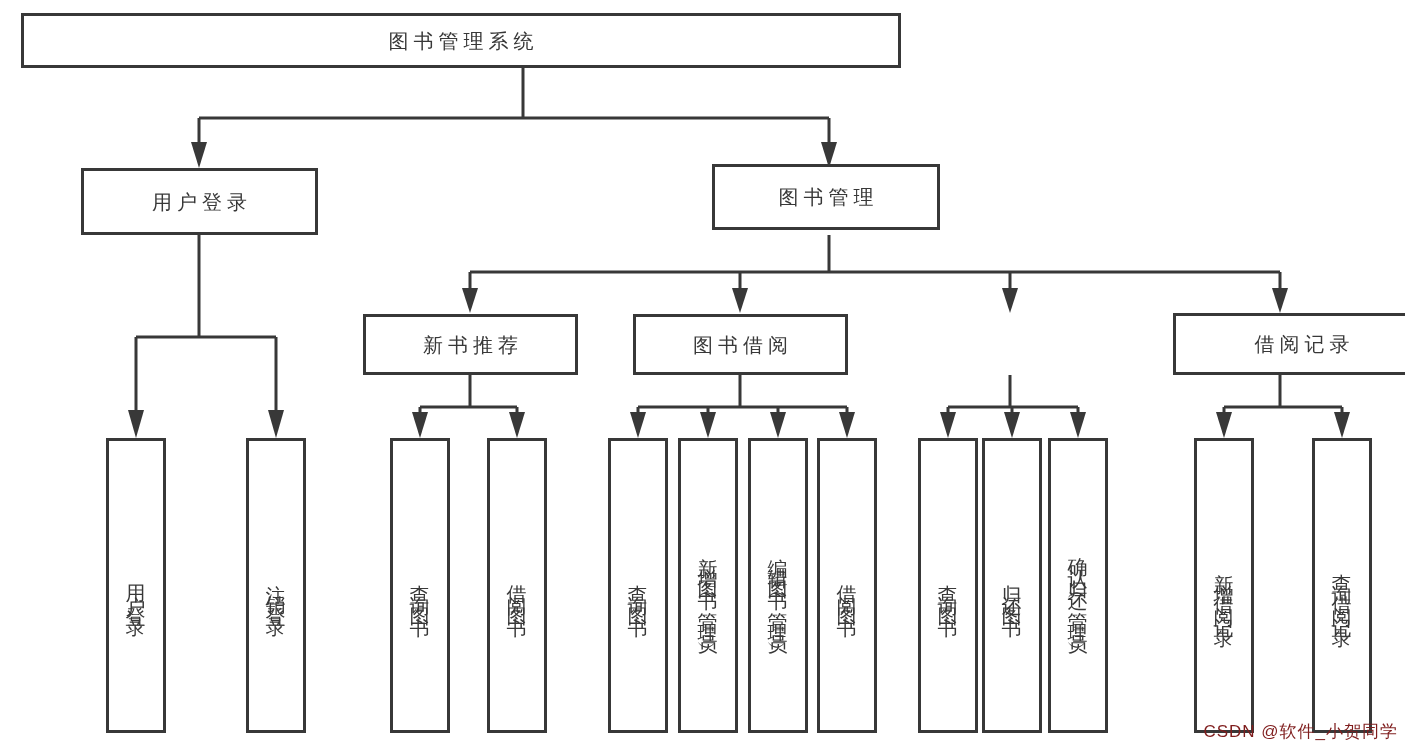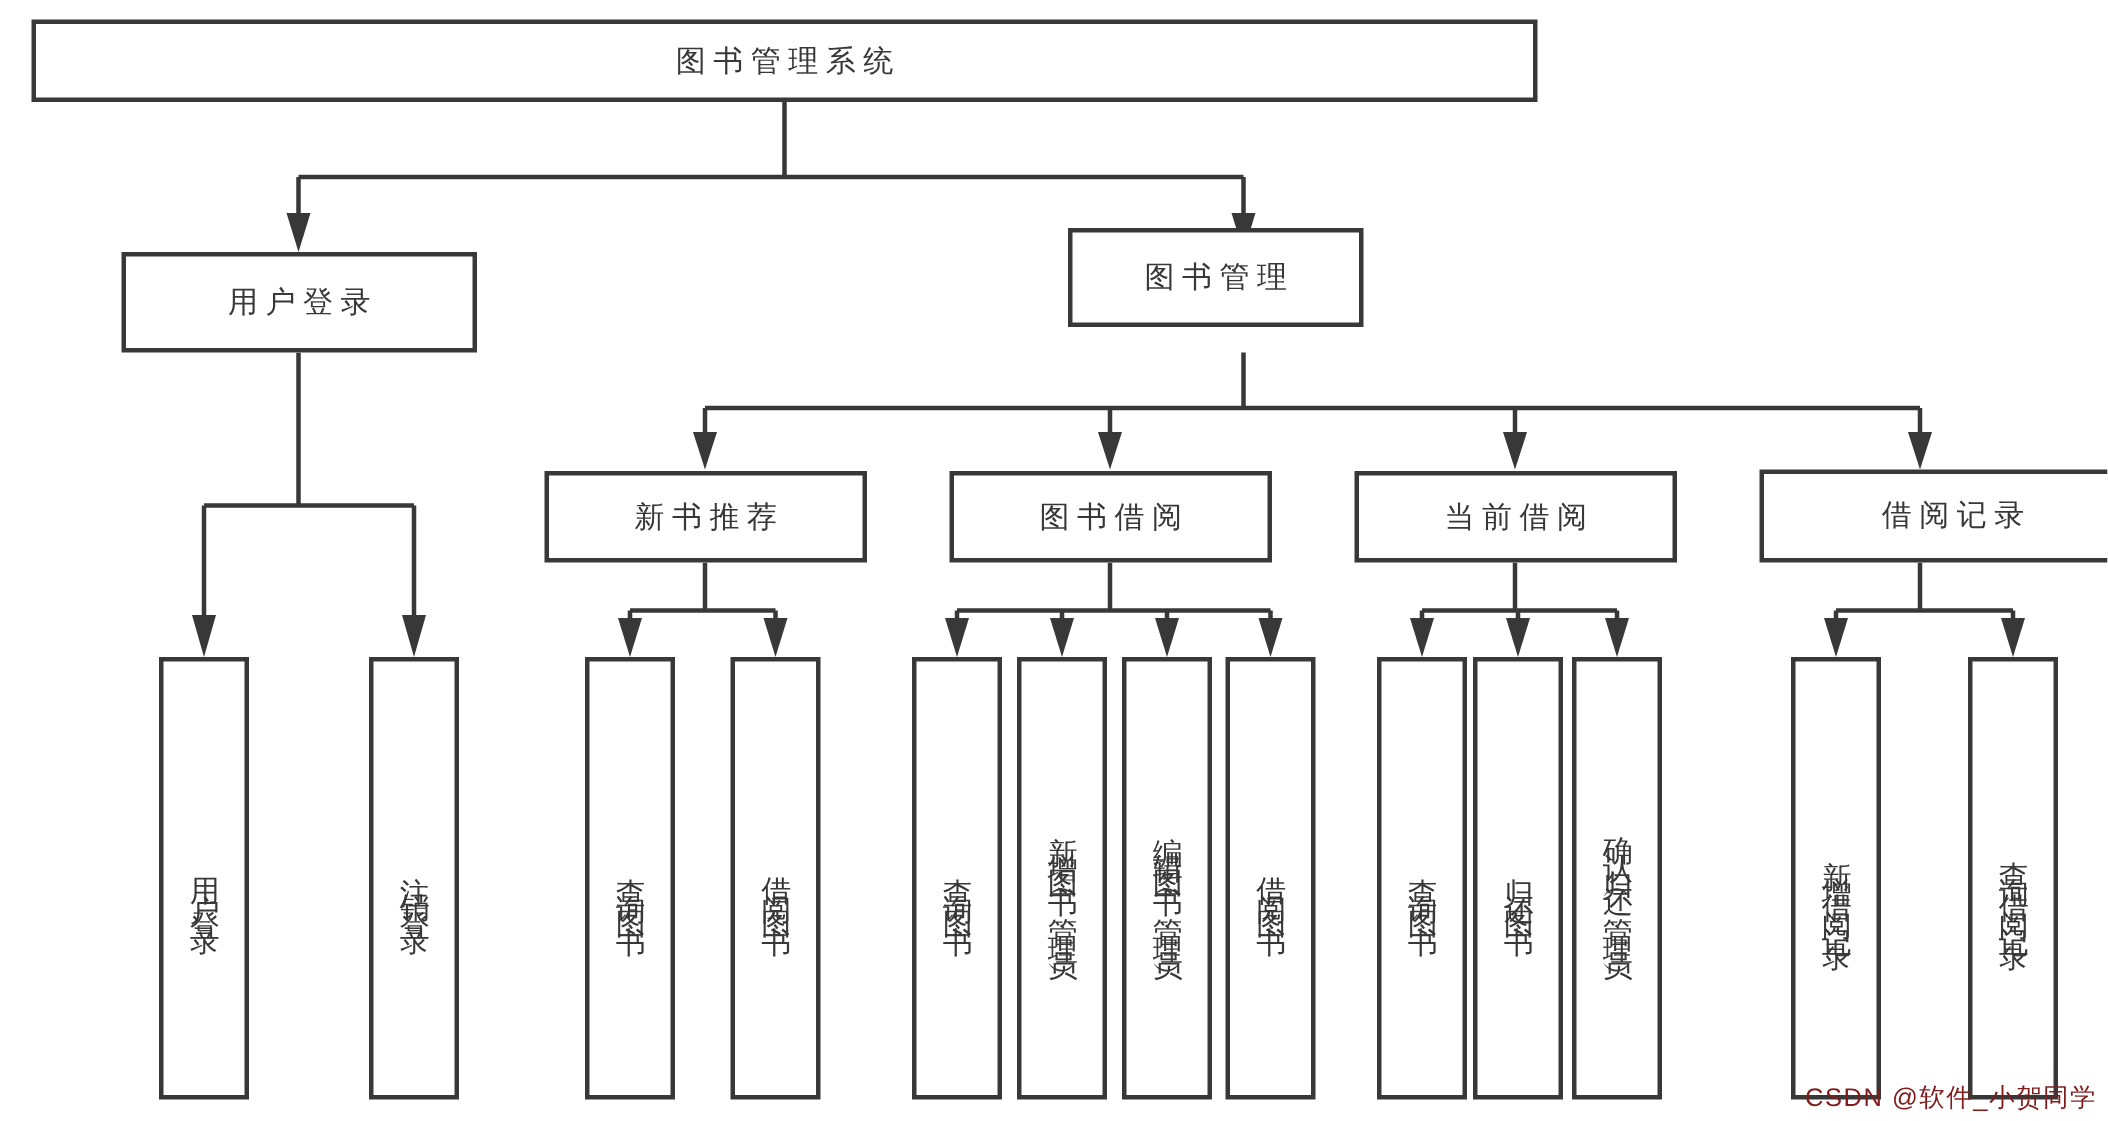--- a/index.html
+++ b/index.html
@@ -100,39 +100,36 @@
         <polygon stroke="none" points="1070,412 1086,412 1078,438"></polygon>
       </g>
       <g>
         <path fill="none" d="M1280 375 V407 M1224 407 H1342 M1224 407 V414 M1342 407 V414"></path>
         <polygon stroke="none" points="1216,412 1232,412 1224,438"></polygon>
         <polygon stroke="none" points="1334,412 1350,412 1342,438"></polygon>
       </g>
     </g>
   </svg>
 
-  <div class="node h" style="left:21px; top:13px; width:1004px; height:55px;">
+  <div class="node h" style="left:21px; top:13px; width:880px; height:55px;">
     <span class="label">图书管理系统</span>
   </div>
 
   <div class="node h" style="left:81px; top:168px; width:237px; height:67px;">
     <span class="label">用户登录</span>
   </div>
-  <div class="node h" style="left:712px; top:152px; width:197px; height:66px;">
+  <div class="node h" style="left:712px; top:164px; width:228px; height:66px;">
     <span class="label">图书管理</span>
   </div>
 
   <div class="node h" style="left:363px; top:314px; width:215px; height:61px;">
     <span class="label">新书推荐</span>
   </div>
   <div class="node h" style="left:633px; top:314px; width:215px; height:61px;align-items:center;">
     <span class="label">图书借阅</span>
-  </div>
-  <div class="node h" style="left:903px; top:314px; width:215px; height:61px;">
-    <span class="label">当前借阅</span>
   </div>
   <div class="node h" style="left:1173px; top:313px; width:258px; height:62px;">
     <span class="label">借阅记录</span>
   </div>
 
   <div class="node v" style="left:106px;">
     <span class="label">用户登录</span>
   </div>
   <div class="node v" style="left:246px;">
     <span class="label">注销登录</span>

